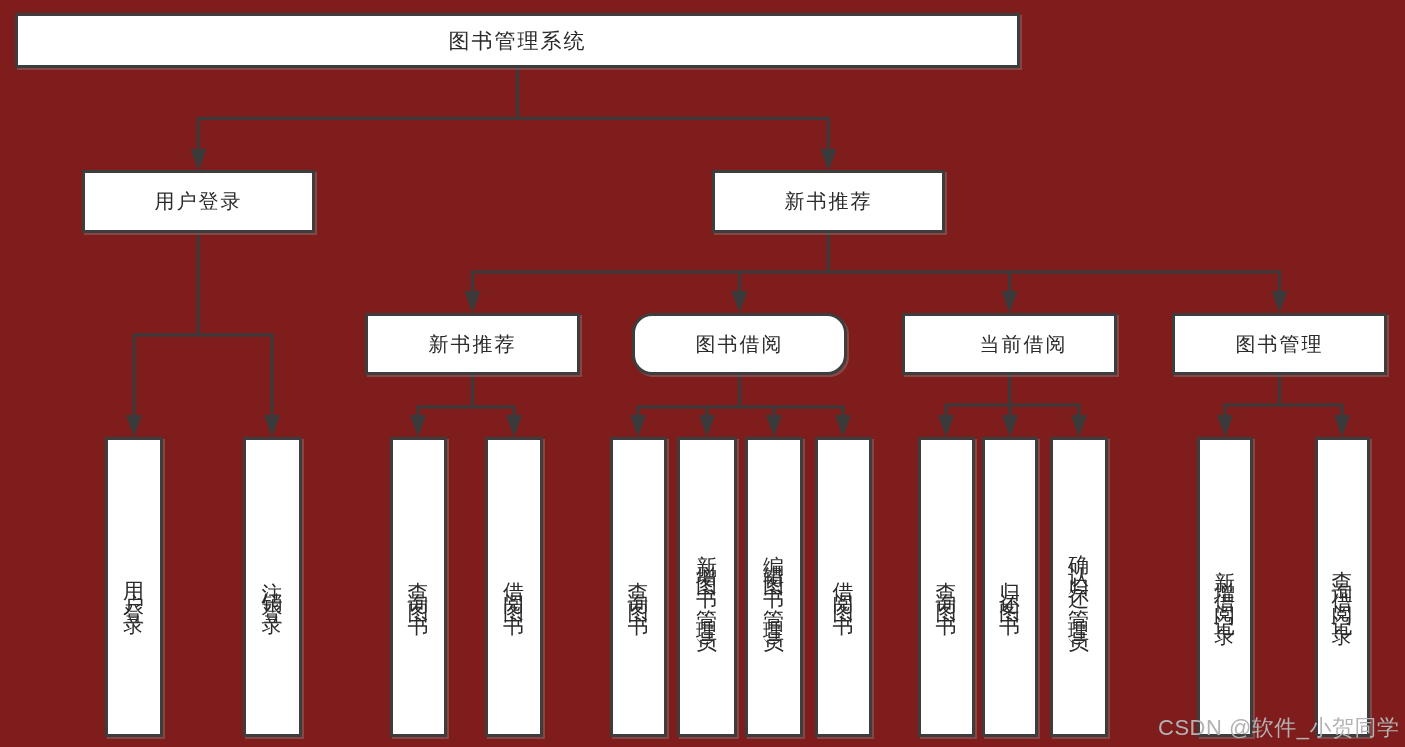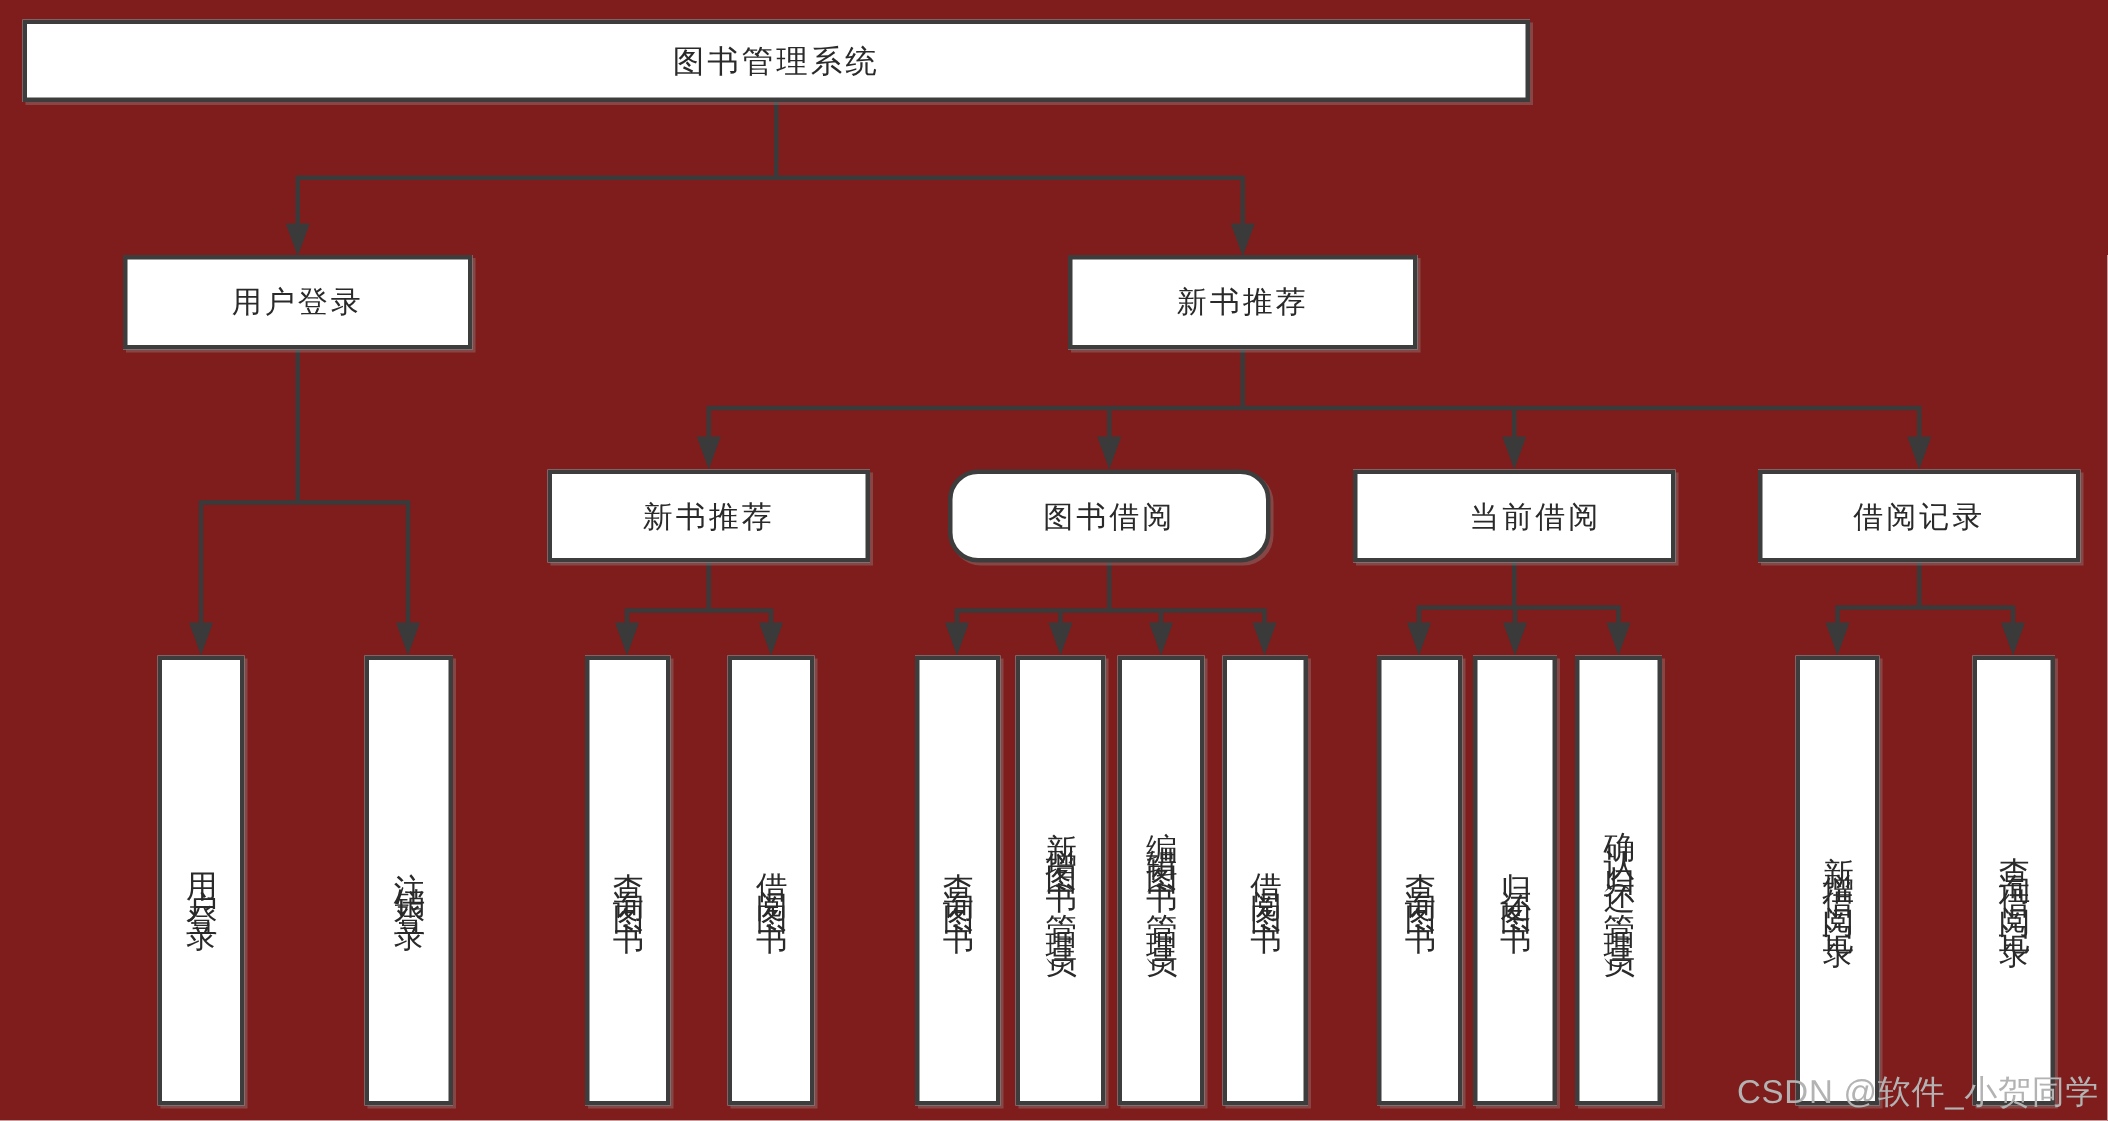--- a/index.html
+++ b/index.html
@@ -140,21 +140,21 @@
   <div class="box h" style="left:365px;top:313px;width:215px;height:62px;">
     <span class="lbl">新书推荐</span>
   </div>
   <div class="box h" style="left:632px;top:313px;width:215px;height:62px;border-radius:20px;">
     <span class="lbl">图书借阅</span>
   </div>
   <div class="box h" style="left:902px;top:313px;width:215px;height:62px;padding-left:28px;">
     <span class="lbl">当前借阅</span>
   </div>
   <div class="box h" style="left:1172px;top:313px;width:215px;height:62px;">
-    <span class="lbl">借阅记录</span>
+    <span class="lbl">图书管理</span>
   </div>
 
   <div class="box leaf" style="left:105px;top:437px;width:58px;height:300px;">
     <span class="lbl">用户登录</span>
   </div>
   <div class="box leaf" style="left:243px;top:437px;width:59px;height:300px;">
     <span class="lbl">注销登录</span>
   </div>
 
   <div class="box leaf" style="left:390px;top:437px;width:57px;height:300px;">

